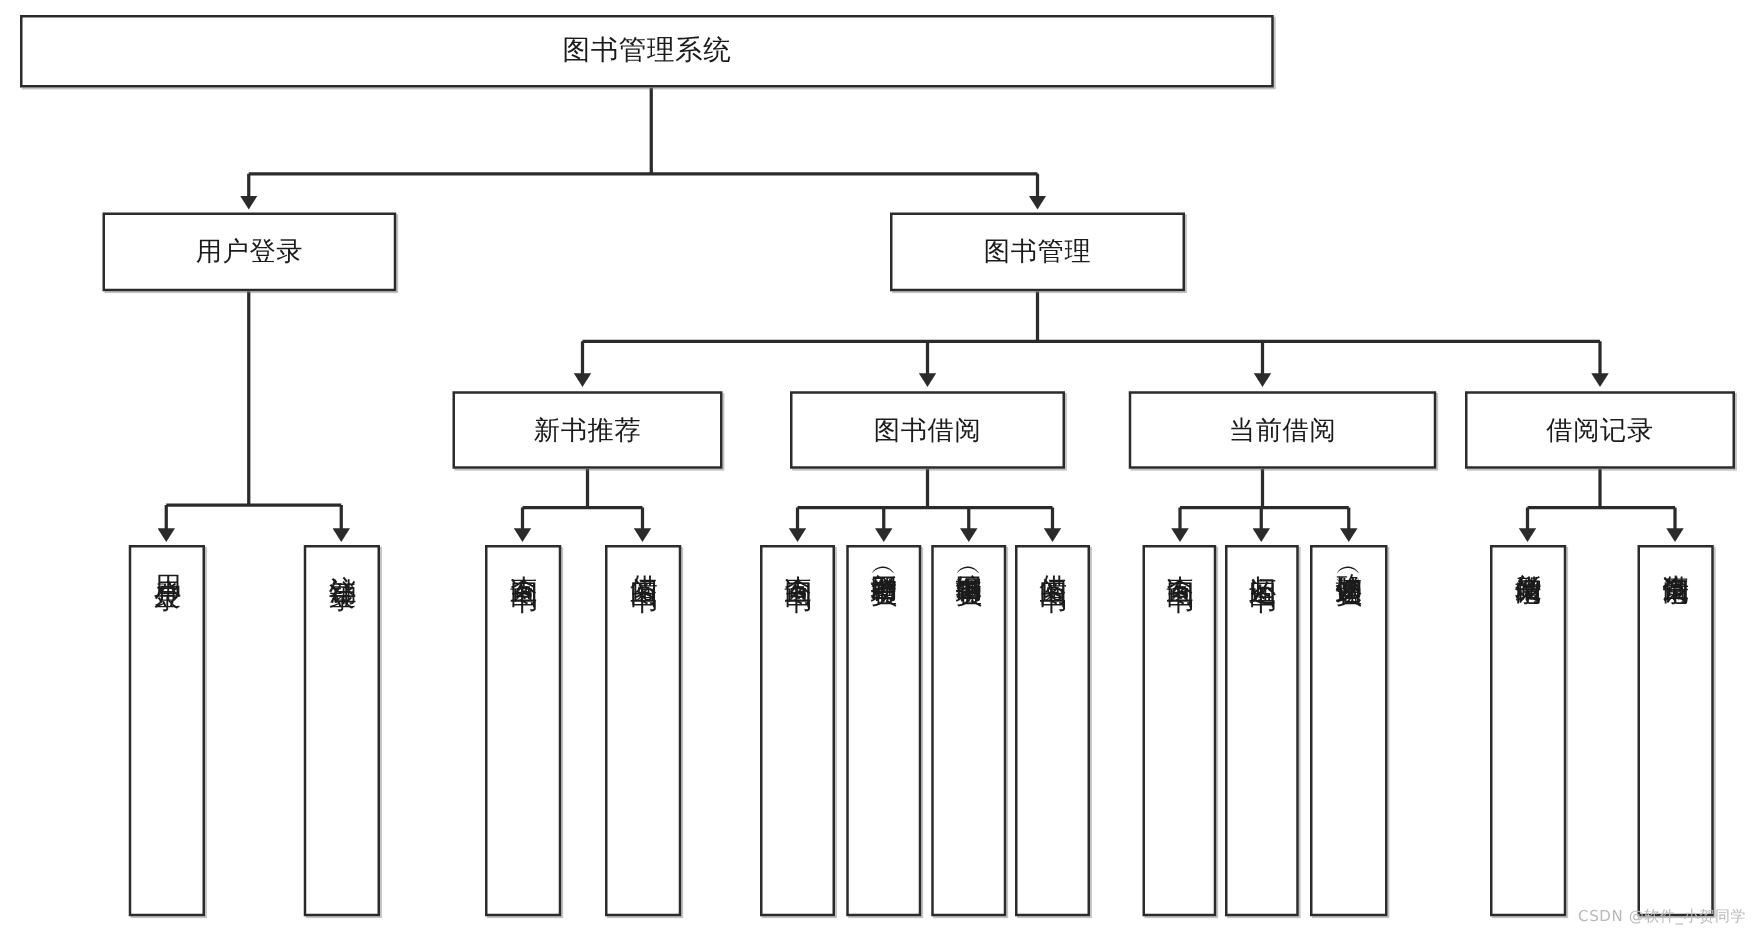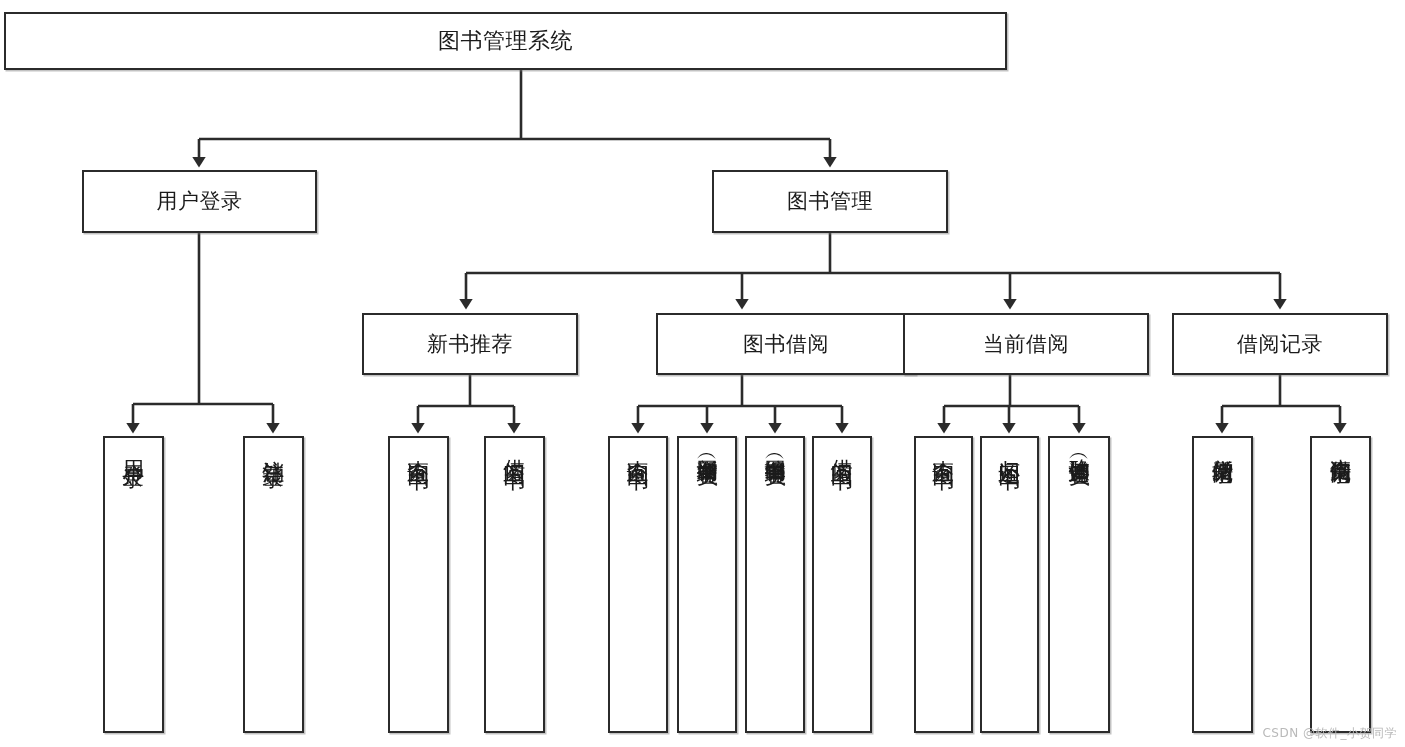--- a/index.html
+++ b/index.html
@@ -129,35 +129,35 @@
       <path d="M1009,406 L1009,424" marker-end="url(#arrow)"></path>
       <path d="M1079,406 L1079,424" marker-end="url(#arrow)"></path>
 
       <path d="M1280,375 L1280,406"></path>
       <path d="M1222,406 L1340,406"></path>
       <path d="M1222,406 L1222,424" marker-end="url(#arrow)"></path>
       <path d="M1340,406 L1340,424" marker-end="url(#arrow)"></path>
     </g>
   </svg>
 
-  <div class="node root" style="left:4px; top:12px; width:1003px; height:58px;">
+  <div class="node root" style="left:16px; top:12px; width:1003px; height:58px;">
     <span class="label">图书管理系统</span>
   </div>
 
   <div class="node l2" style="left:82px; top:170px; width:235px; height:63px;">
     <span class="label">用户登录</span>
   </div>
   <div class="node l2" style="left:712px; top:170px; width:236px; height:63px;">
     <span class="label">图书管理</span>
   </div>
 
   <div class="node l3" style="left:362px; top:313px; width:216px; height:62px;">
     <span class="label">新书推荐</span>
   </div>
-  <div class="node l3" style="left:656px; top:313px; width:260px; height:62px;">
+  <div class="node l3" style="left:632px; top:313px; width:220px; height:62px;">
     <span class="label">图书借阅</span>
   </div>
   <div class="node l3" style="left:903px; top:313px; width:246px; height:62px;">
     <span class="label">当前借阅</span>
   </div>
   <div class="node l3" style="left:1172px; top:313px; width:216px; height:62px;">
     <span class="label">借阅记录</span>
   </div>
 
   <div class="node leaf" style="left:103px; top:436px; width:61px; height:297px;">

